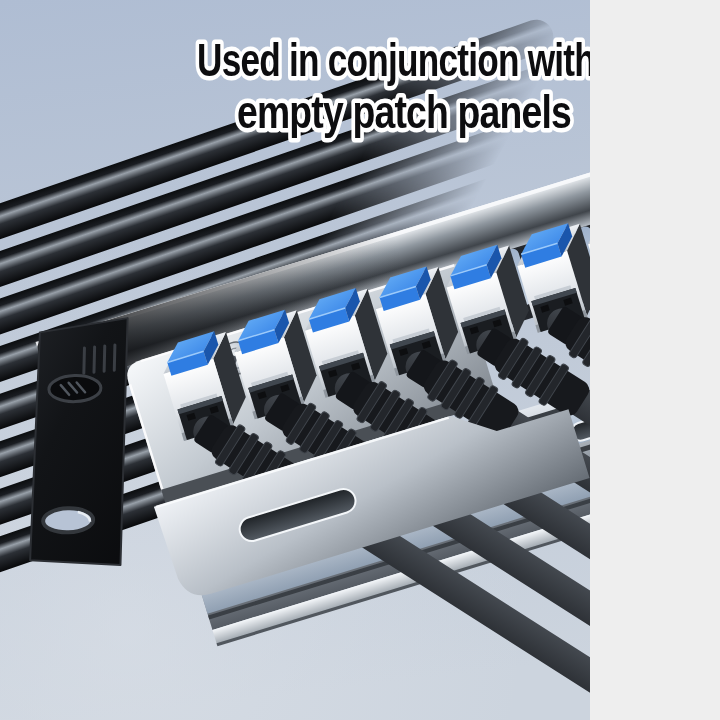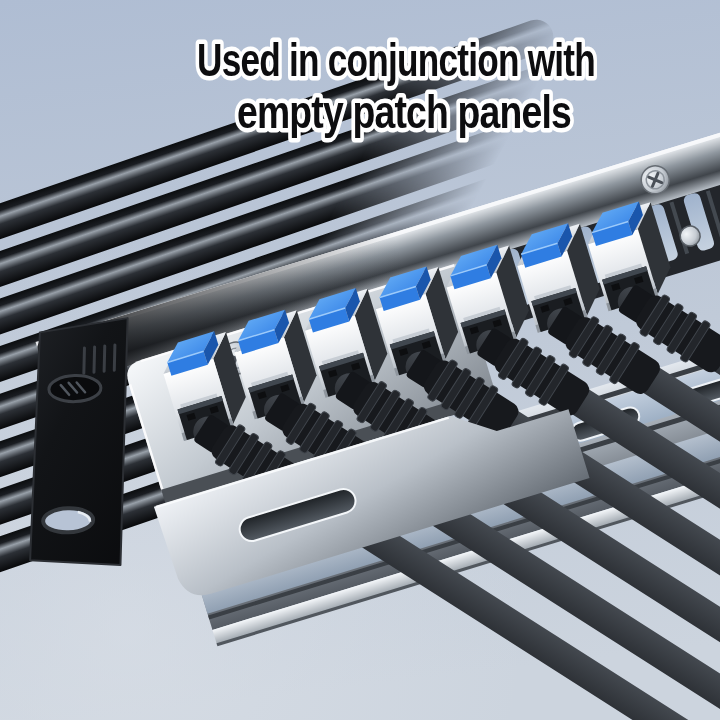--- a/index.html
+++ b/index.html
@@ -1,16 +1,16 @@
 <!DOCTYPE html>
 <html style="--sky_top: #afbdd3; --sky_mid: #c0cad8; --sky_bottom: #ccd4de; --title_fill: #0d0d0f; --title_stroke: #ffffff; --tab_top: #63abf5; --tab_mid: #2f7de2; --tab_dark: #1a56ac; --cable_dark: #101215; --cable_highlight: #98a0a9; --metal_light: #f2f5f8; --metal_mid: #aab2ba; --metal_dark: #3a3f45; --frame_dark: #23262b;"><head>
 <meta charset="utf-8">
 <style>
   html,body{margin:0;padding:0;background:#eee;}
-  .stage{width:720px;height:720px;position:relative;overflow:hidden;font-family:"Liberation Sans",sans-serif;}
+  .stage{width:590px;height:720px;position:relative;overflow:hidden;font-family:"Liberation Sans",sans-serif;}
   svg{display:block;}
   .title-text{font-family:"Liberation Sans",sans-serif;font-weight:bold;
     fill:var(--title_fill,#0d0d0f);stroke:var(--title_stroke,#fff);stroke-width:9;
     paint-order:stroke fill;stroke-linejoin:round;letter-spacing:-1px;}
   .st-sky-top{stop-color:var(--sky_top,#afbdd3);}
   .st-sky-mid{stop-color:var(--sky_mid,#bfc9d7);}
   .st-sky-bot{stop-color:var(--sky_bottom,#ccd4de);}
   .st-tab-top{stop-color:var(--tab_top,#5ea9f6);}
   .tab-front{fill:var(--tab_mid,#2f7de2);}
   .tab-side{fill:var(--tab_dark,#1a56ac);}

